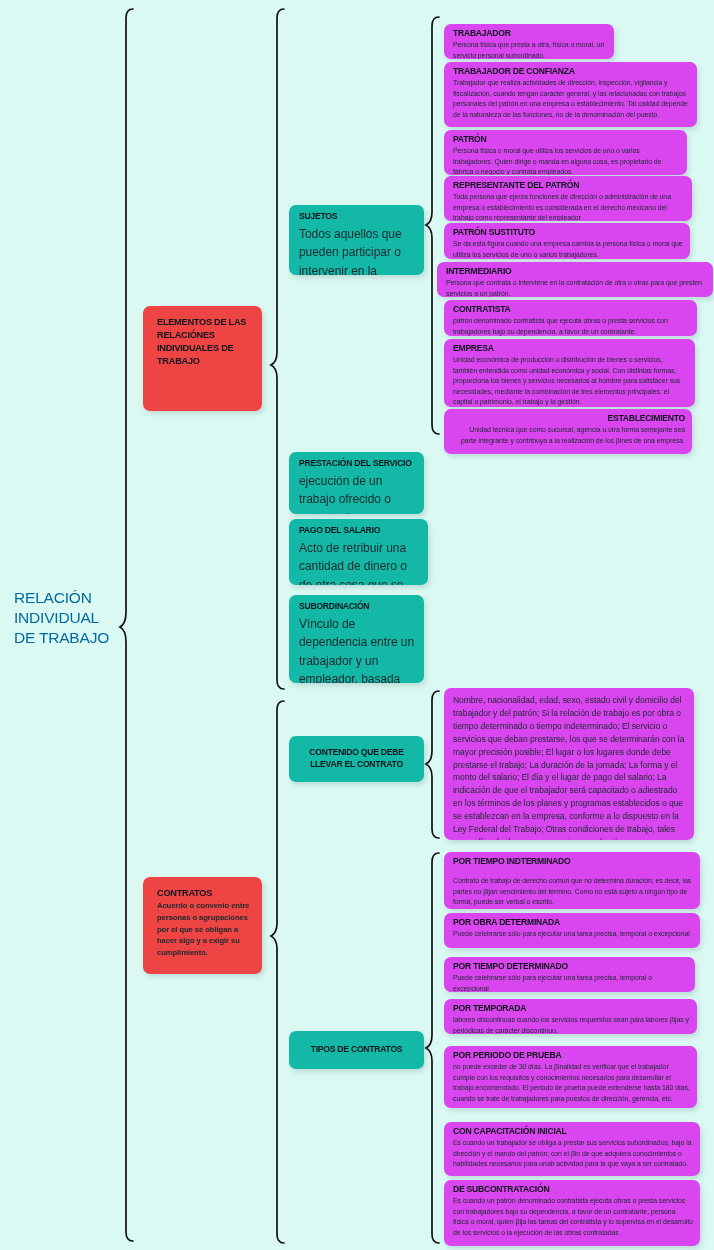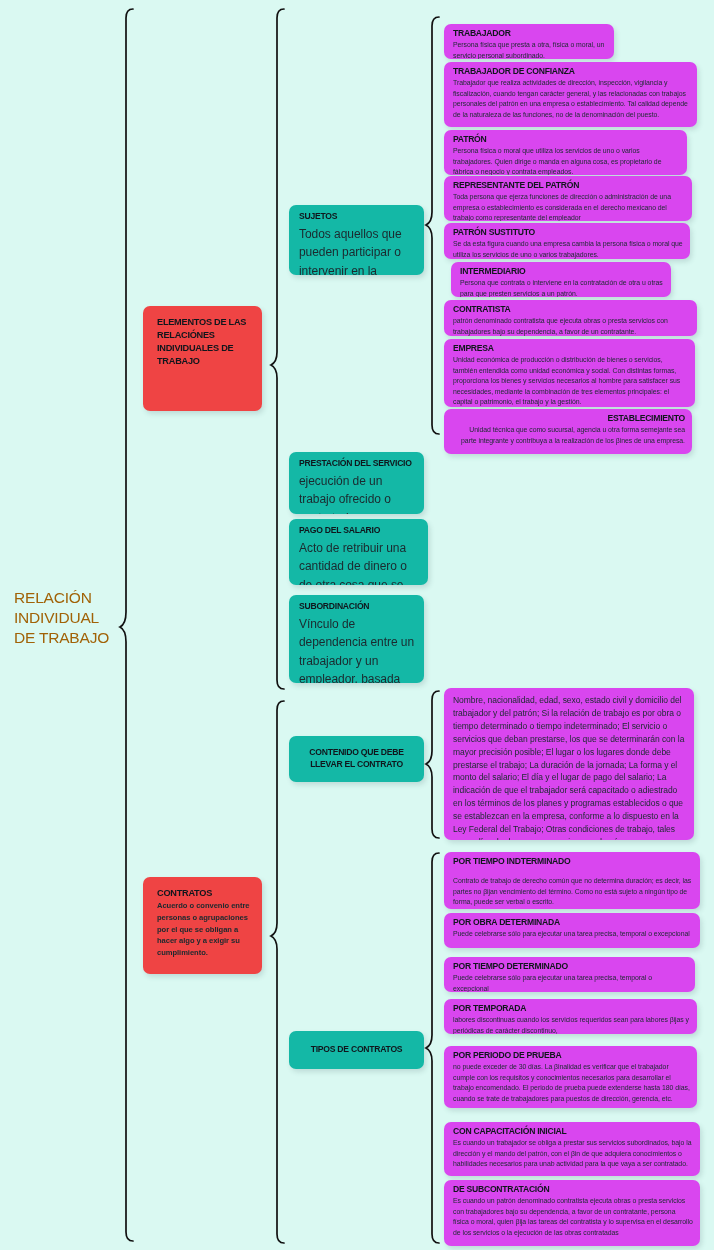--- a/index.html
+++ b/index.html
@@ -23,21 +23,21 @@
   }
 
   
   .root-label {
     position: absolute;
     left: 14px; top: 588px;
     width: 108px;
     font-size: 15.5px;
     line-height: 1.28;
     letter-spacing: -0.2px;
-    color: #a16207;
+    color: #0369a1;
     font-weight: 400;
   }
 
   
   .node {
     position: absolute;
     border-radius: 7px;
     padding: 6px 8px 7px 10px;
     box-shadow: 2px 3px 5px rgba(60,90,95,0.17);
     overflow: hidden;
@@ -160,21 +160,21 @@
   <div class="node lvl3" style="left:444px; top:176px; width:248px; height:45px;">
     <span class="title">REPRESENTANTE DEL PATRÓN</span>
     <span class="body">Toda persona que ejerza funciones de dirección o administración de una empresa o establecimiento es considerada en el derecho mexicano del trabajo como representante del empleador</span>
   </div>
 
   <div class="node lvl3" style="left:444px; top:223px; width:246px; height:36px;">
     <span class="title">PATRÓN SUSTITUTO</span>
     <span class="body">Se da esta figura cuando una empresa cambia la persona física o moral que utiliza los servicios de uno o varios trabajadores.</span>
   </div>
 
-  <div class="node lvl3" style="left:451px; top:262px; width:220px; height:35px;">
+  <div class="node lvl3" style="left:437px; top:262px; width:276px; height:35px;">
     <span class="title">INTERMEDIARIO</span>
     <span class="body">Persona que contrata o interviene en la contratación de otra u otras para que presten servicios a un patrón.</span>
   </div>
 
   <div class="node lvl3" style="left:444px; top:300px; width:253px; height:36px;">
     <span class="title">CONTRATISTA</span>
     <span class="body">patrón denominado contratista que ejecuta obras o presta servicios con trabajadores bajo su dependencia, a favor de un contratante.</span>
   </div>
 
   <div class="node lvl3" style="left:444px; top:339px; width:251px; height:68px;">

